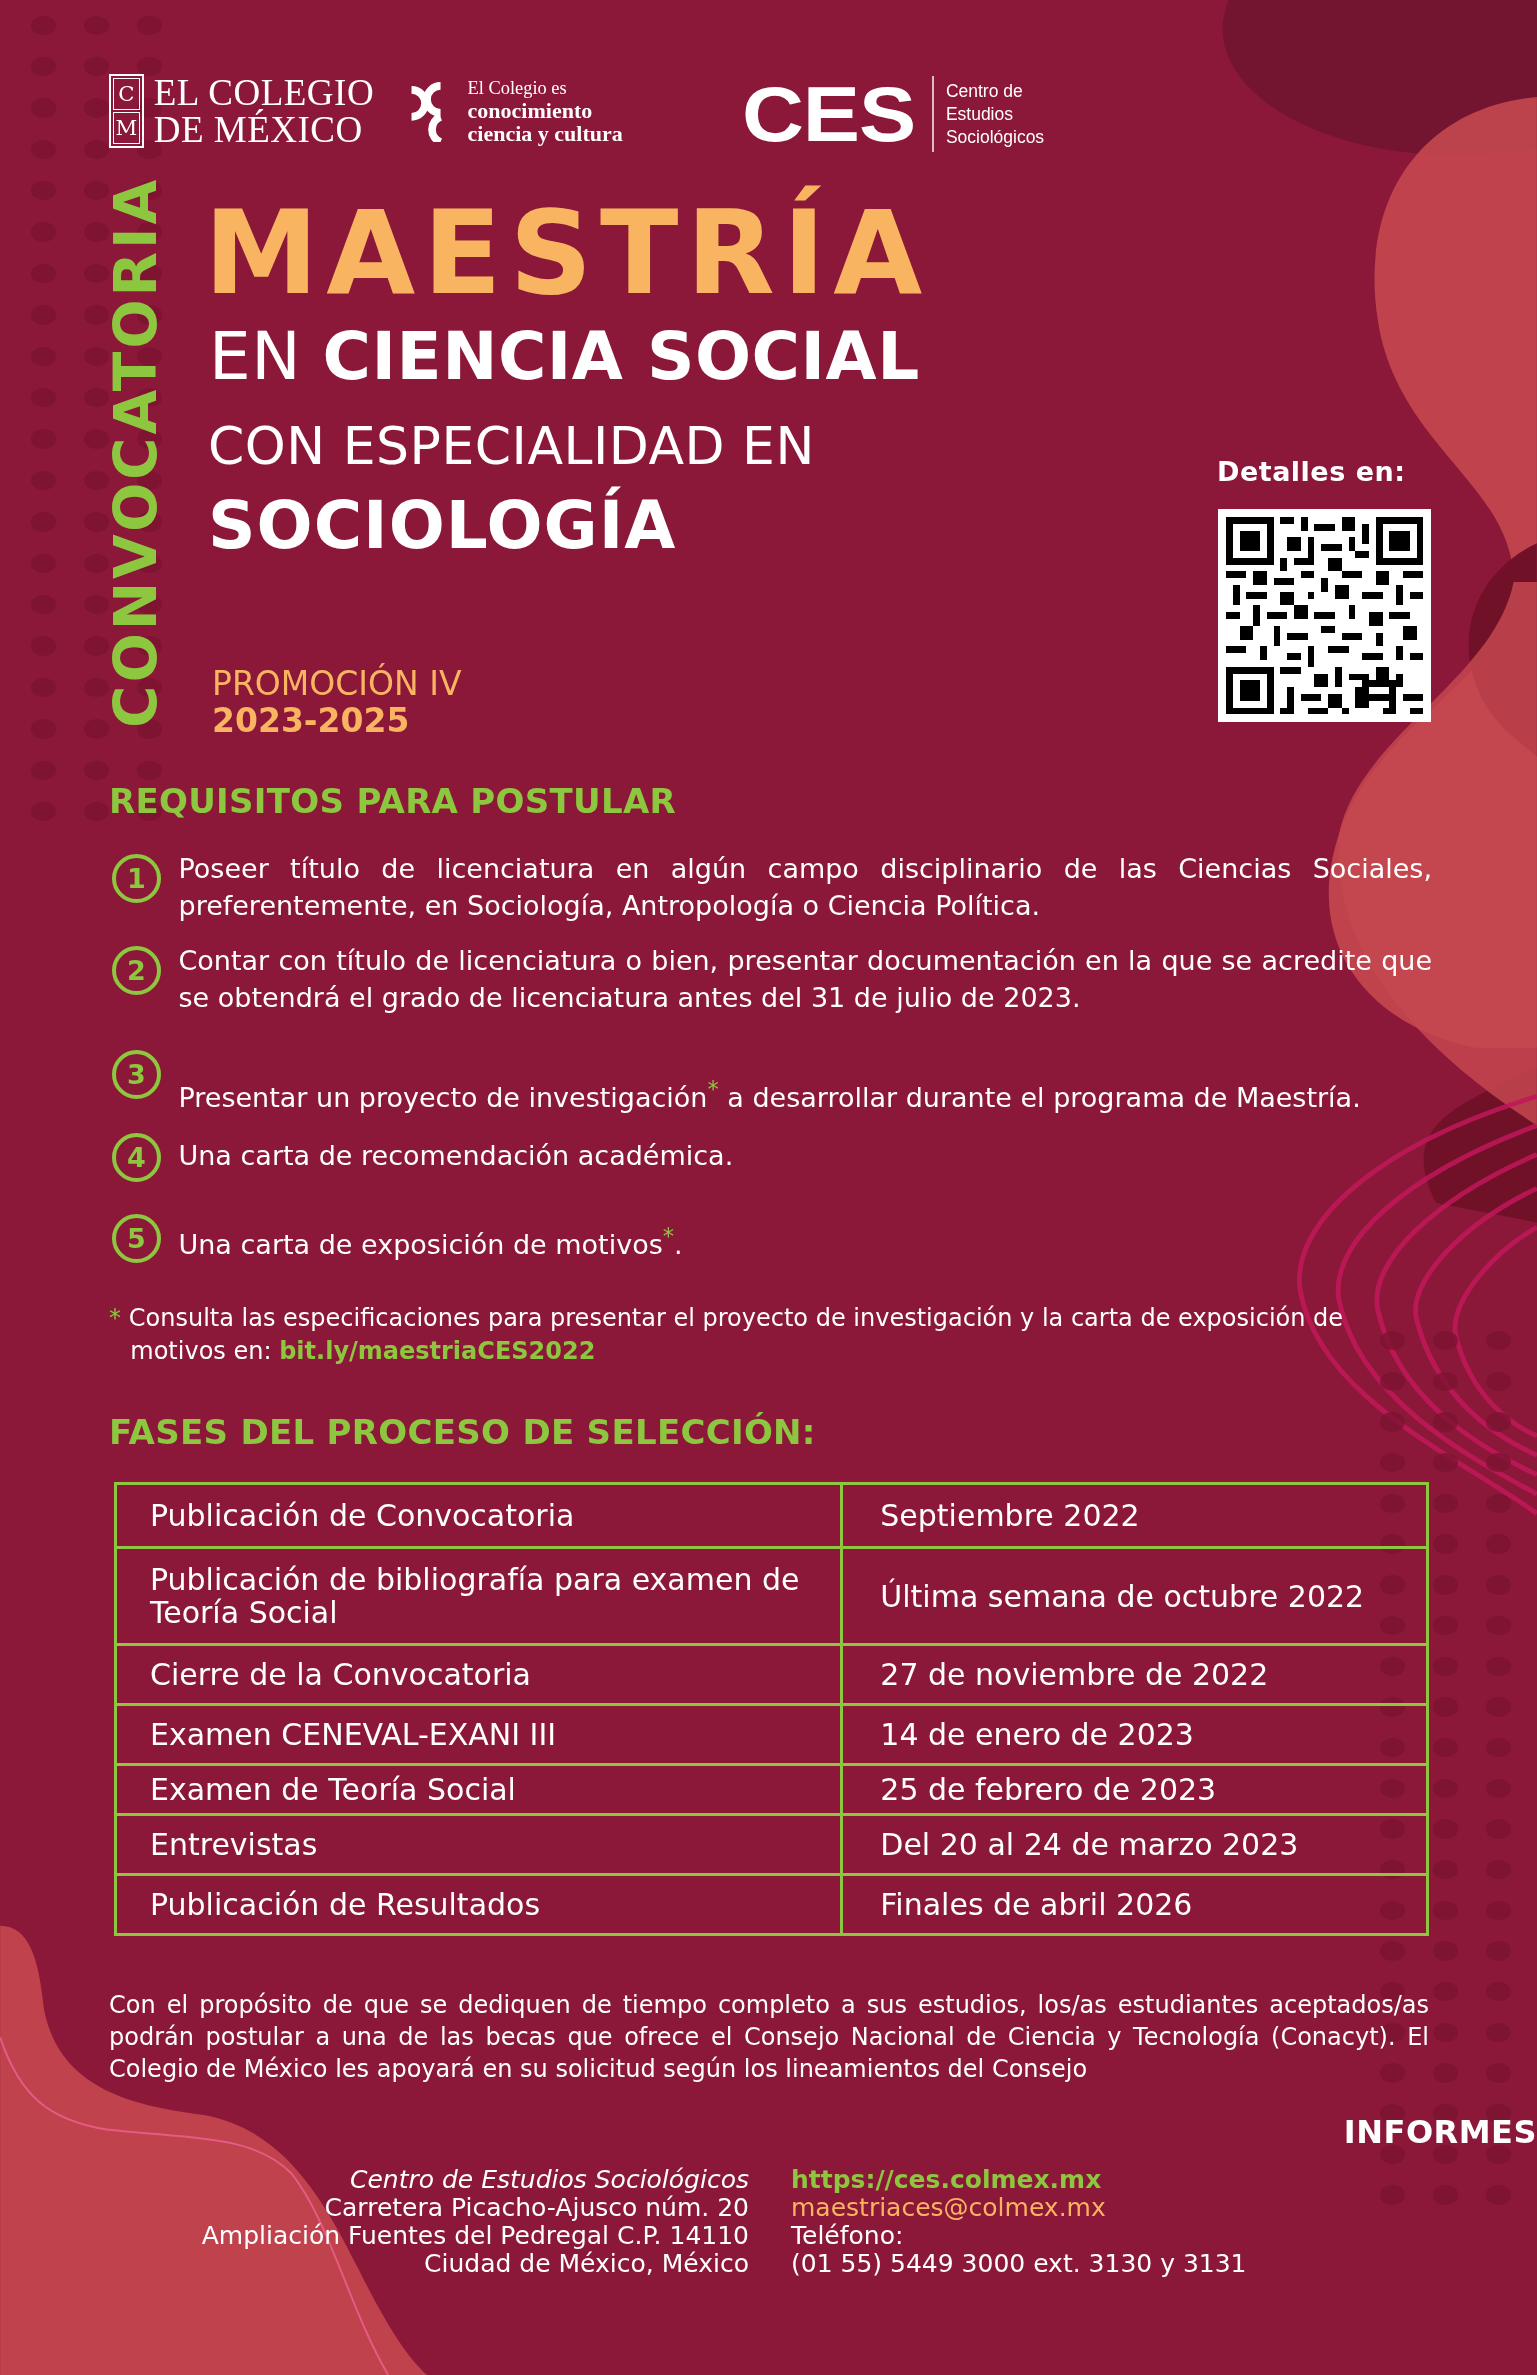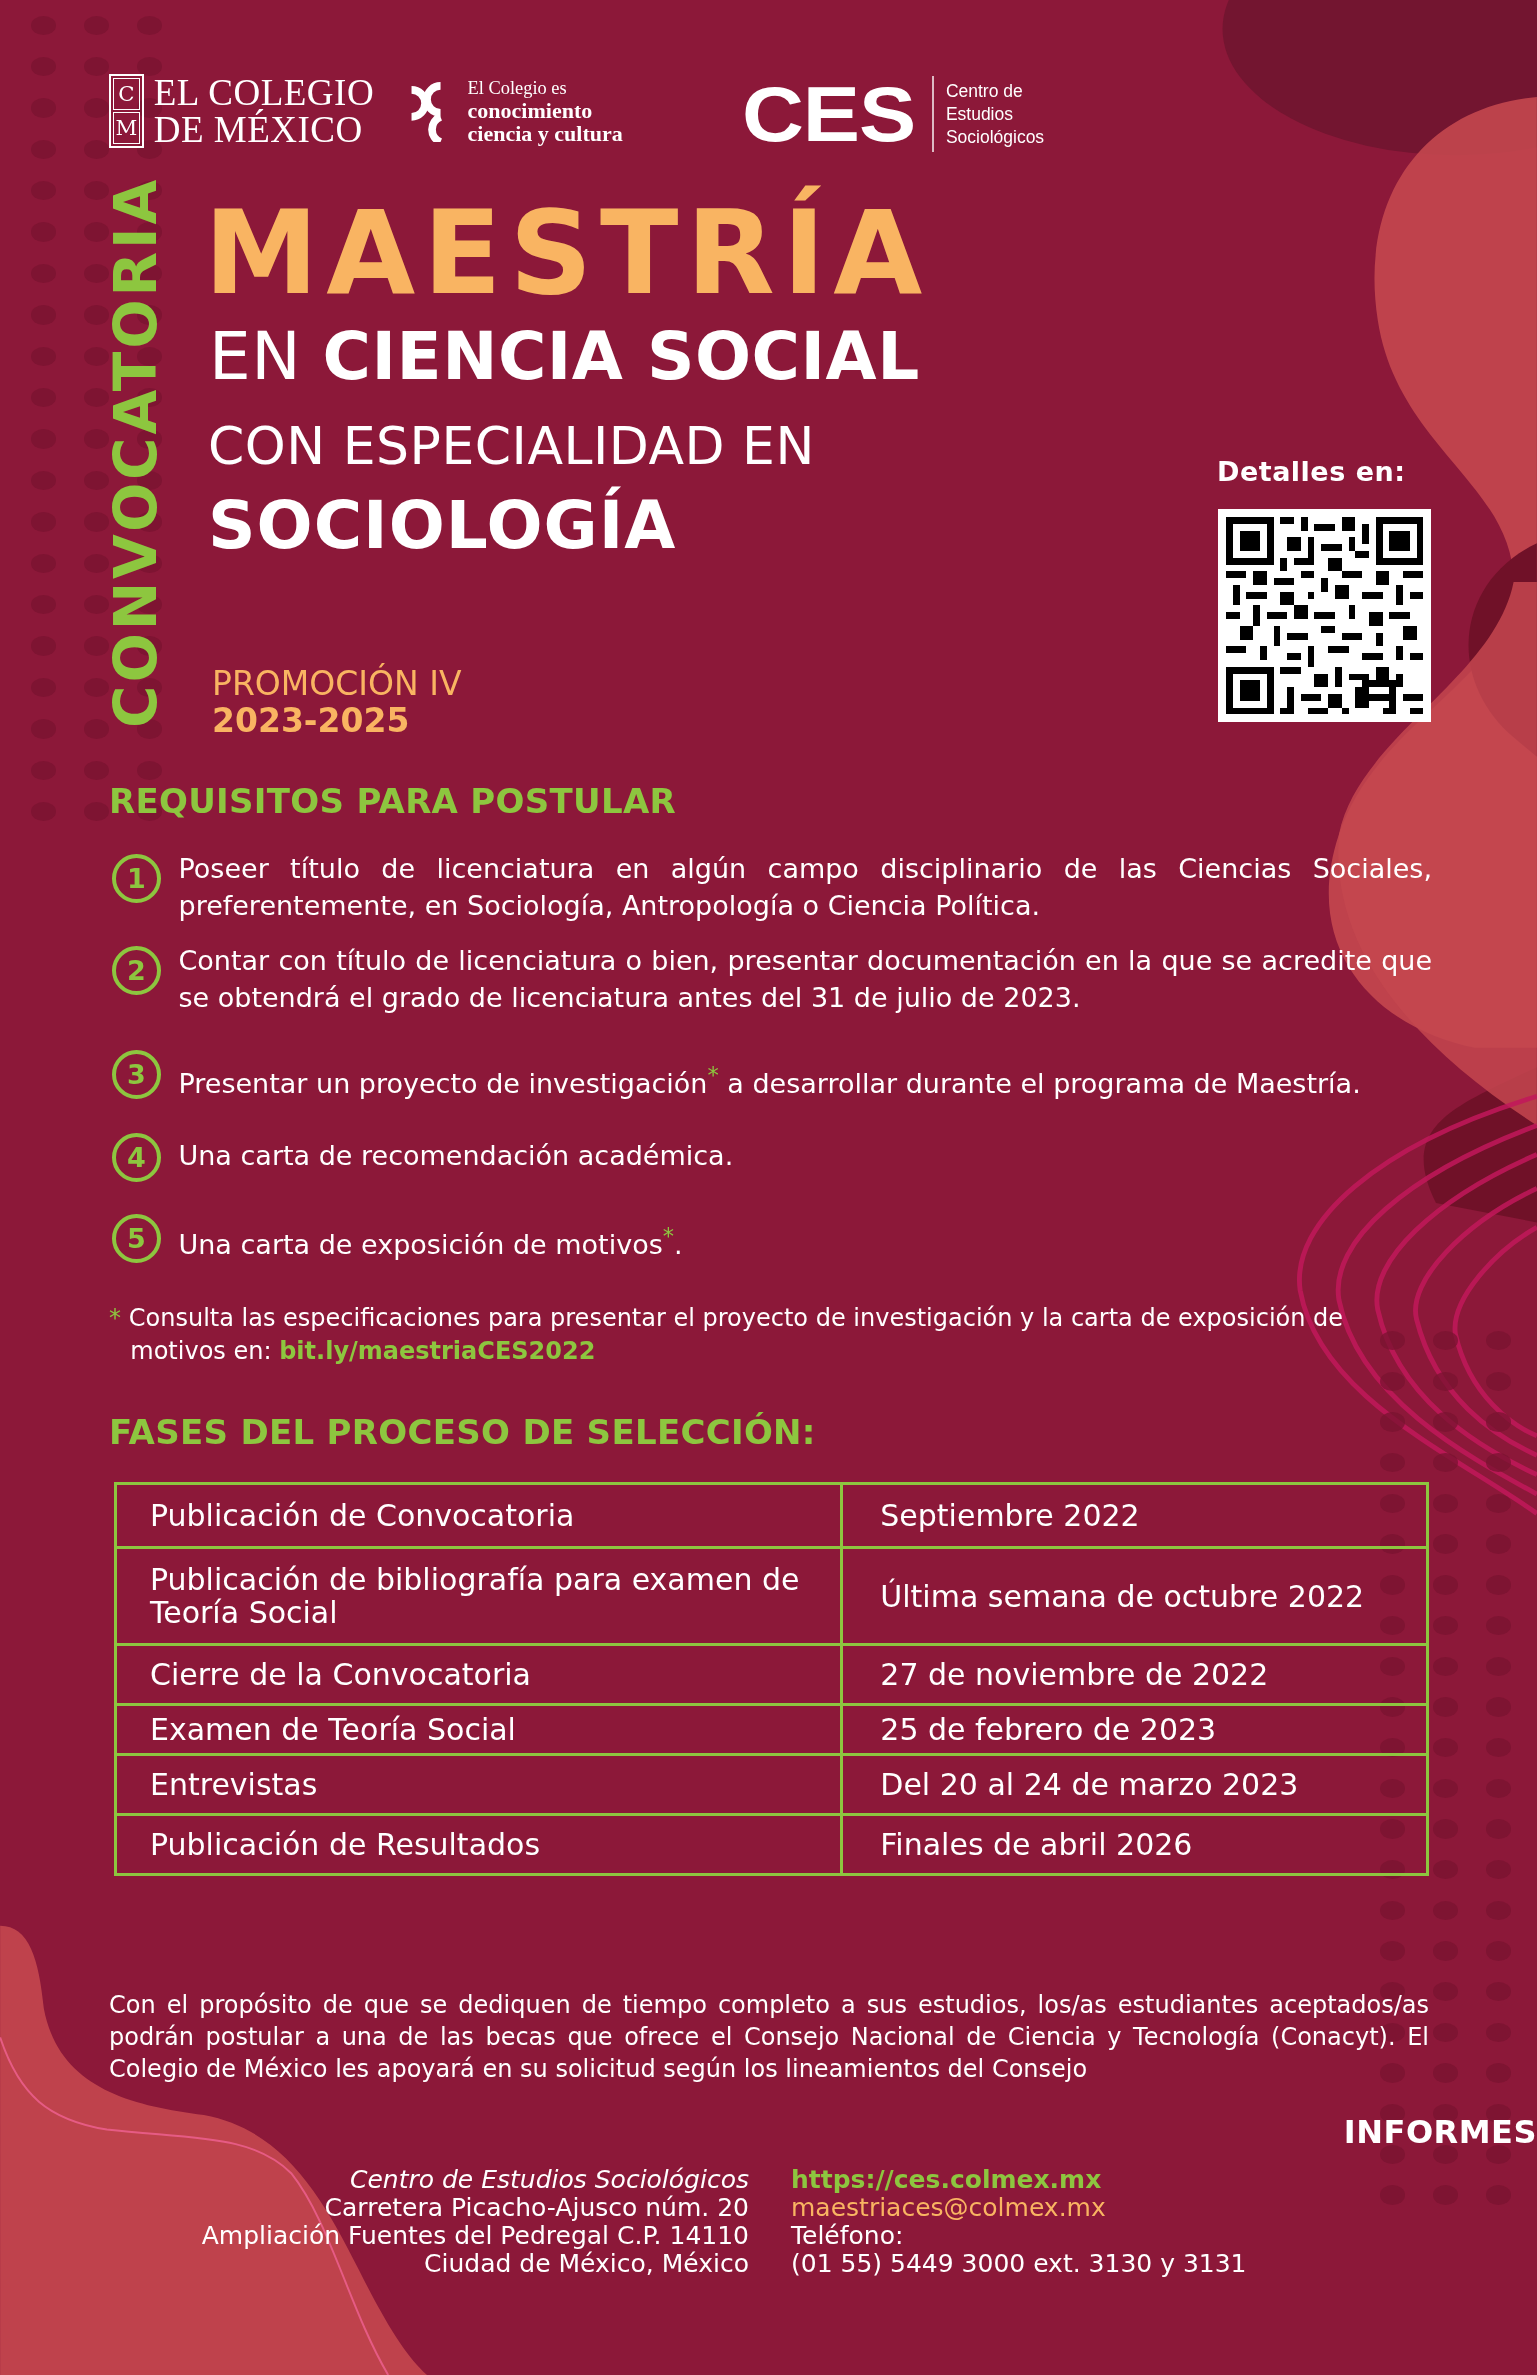--- a/index.html
+++ b/index.html
@@ -391,21 +391,21 @@
   <div class="req-item" style="top:0">
     <div class="req-num">1</div>
     <div class="req-text just" style="margin-top:-3.9px">Poseer título de licenciatura en algún campo disciplinario de las Ciencias Sociales, preferentemente, en Sociología, Antropología o Ciencia Política.</div>
   </div>
   <div class="req-item" style="top:92px">
     <div class="req-num">2</div>
     <div class="req-text just" style="margin-top:-3.9px">Contar con título de licenciatura o bien, presentar documentación en la que se acredite que se obtendrá el grado de licenciatura antes del 31 de julio de 2023.</div>
   </div>
   <div class="req-item" style="top:196px">
     <div class="req-num">3</div>
-    <div class="req-text" style="margin-top:7px"><span>Presentar un proyecto de investigación</span><sup class="star">*</sup><span> a desarrollar durante el programa de Maestría.</span></div>
+    <div class="req-text" style="margin-top:21px"><span>Presentar un proyecto de investigación</span><sup class="star">*</sup><span> a desarrollar durante el programa de Maestría.</span></div>
   </div>
   <div class="req-item" style="top:279px">
     <div class="req-num">4</div>
     <div class="req-text" style="margin-top:3.9px">Una carta de recomendación académica.</div>
   </div>
   <div class="req-item" style="top:360px">
     <div class="req-num">5</div>
     <div class="req-text" style="margin-top:3.9px"><span>Una carta de exposición de motivos</span><sup class="star">*</sup><span>.</span></div>
   </div>
 </div>
@@ -428,20 +428,24 @@
       <td class="c2">Septiembre 2022</td>
     </tr>
     <tr style="height:97px">
       <td style="padding-right:39px">Publicación de bibliografía para examen de Teoría Social</td>
       <td class="c2">Última semana de octubre 2022</td>
     </tr>
     <tr style="height:60px">
       <td>Cierre de la Convocatoria</td>
       <td class="c2">27 de noviembre de 2022</td>
     </tr>
+    <tr style="height:60px">
+      <td>Examen CENEVAL-EXANI III</td>
+      <td class="c2">14 de enero de 2023</td>
+    </tr>
     <tr style="height:50px">
       <td>Examen de Teoría Social</td>
       <td class="c2">25 de febrero de 2023</td>
     </tr>
     <tr style="height:60px">
       <td>Entrevistas</td>
       <td class="c2">Del 20 al 24 de marzo 2023</td>
     </tr>
     <tr style="height:60px">
       <td>Publicación de Resultados</td>

